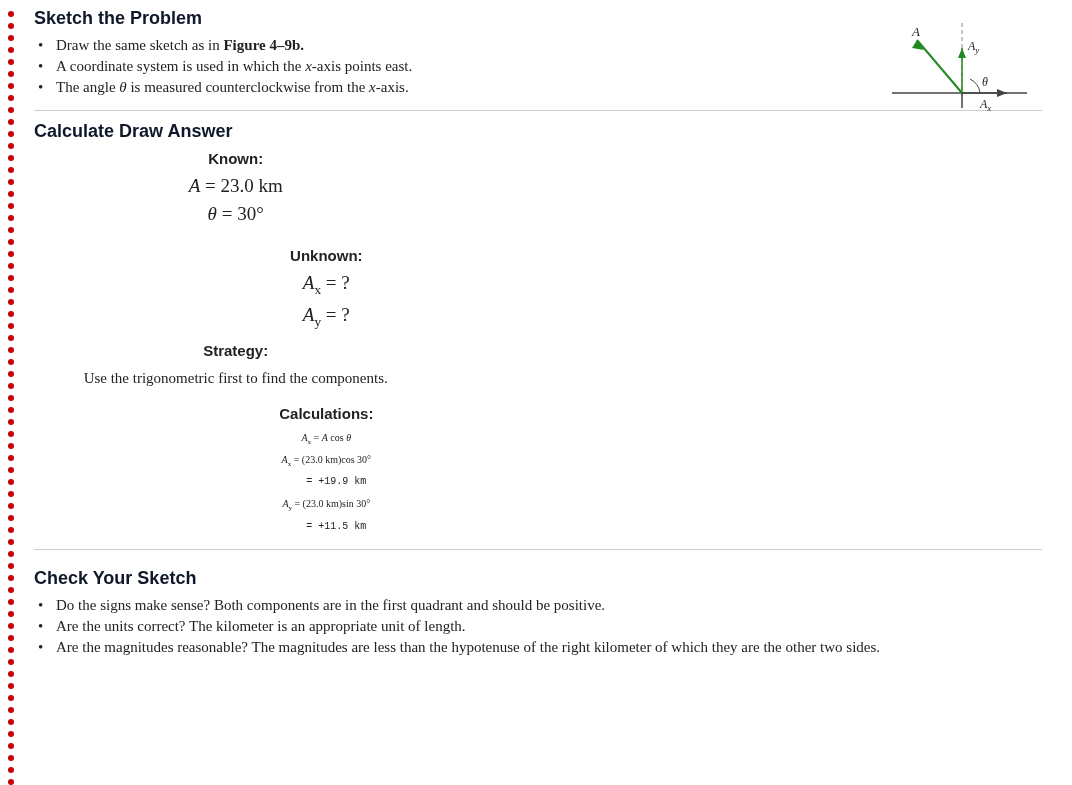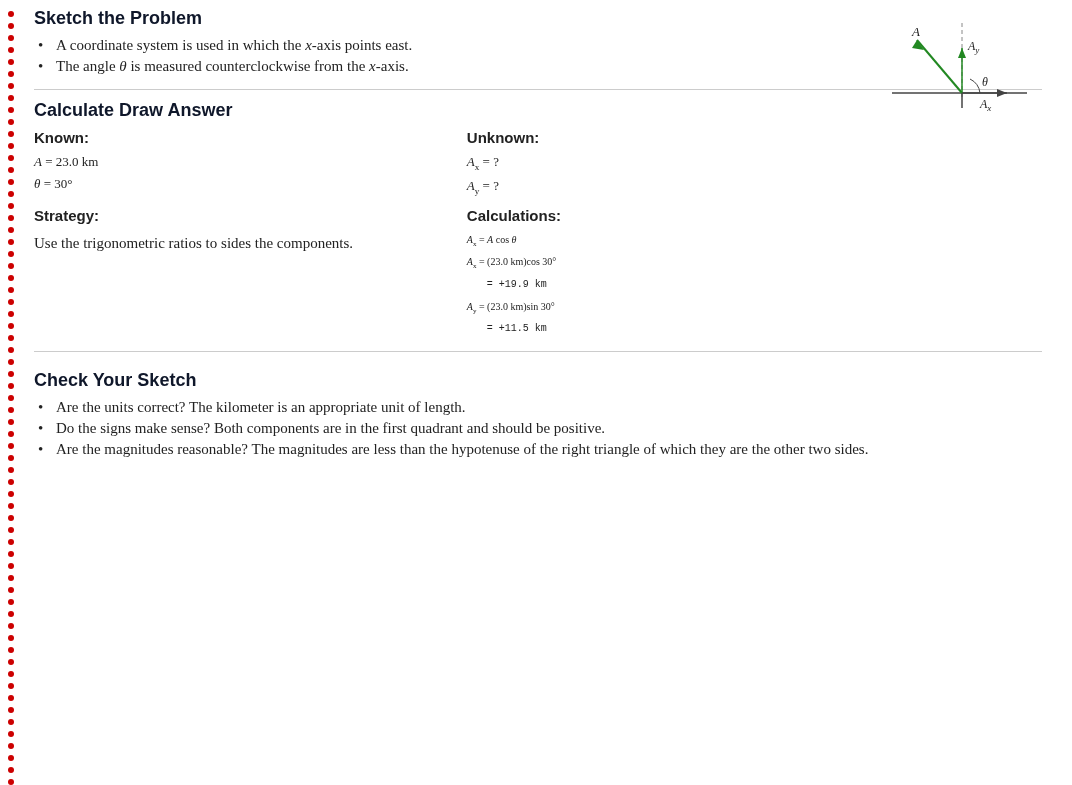--- a/index.html
+++ b/index.html
@@ -65,39 +65,41 @@
     }
     .bold-text { font-weight: bold; }
     .italic-text { font-style: italic; }
     .divider {
       border: none;
       border-top: 1px solid #ccc;
       margin: 10px 0;
     }
     .two-col {
       display: flex;
+      flex-direction: column;
       gap: 16px;
       margin-top: 6px;
+      text-align: center;
     }
     .left-col {
       width: 42%;
       padding-right: 20px;
     }
     .right-col {
       width: 58%;
     }
     .col-label {
       font-weight: bold;
       font-size: 15px;
       margin-bottom: 8px;
       font-family: Arial, sans-serif;
     }
     .entry {
       margin-bottom: 6px;
-      font-size: 13px;
+      font-size: 19px;
     }
     .strategy-section {
     }
     .strategy-text {
       margin-top: 4px;
       font-size: 15px;
       line-height: 1.5;
     }
     .calc-entry {
       margin-bottom: 4px;
@@ -199,20 +201,23 @@
     <div class="dot"></div>
 
   </div>
 
   <div class="content">
 
     <div class="sketch-section">
       <div class="section-title">Sketch the Problem</div>
       <ul class="bullet-list">
         <li>
+          Draw the same sketch as in <span class="bold-text">Figure 4–9b.</span>
+        </li>
+        <li>
           A coordinate system is used in which the <span class="italic-text">x</span>-axis points east.
         </li>
         <li>
           The angle <span style="font-style:italic">θ</span> is measured counterclockwise from the <span class="italic-text">x</span>-axis.
         </li>
       </ul>
 
       <div class="diagram-area">
         <svg width="180" height="130" viewBox="0 0 180 130">
 
@@ -273,21 +278,21 @@
             <span><span style="font-style:italic">A</span><sub>y</sub> = ?</span>
           </div>
         </div>
       </div>
 
       <div class="two-col strategy-section">
 
         <div class="left-col">
           <div class="col-label">Strategy:</div>
           <div class="strategy-text">
-            Use the trigonometric ratios to sides the components.
+            Use the trigonometric first to find the components.
           </div>
         </div>
 
         <div class="right-col">
           <div class="col-label">Calculations:</div>
           <div class="calc-entry">
             <span style="font-style:italic">A</span><sub>x</sub> = <span style="font-style:italic">A</span> cos <span style="font-style:italic">θ</span>
           </div>
           <div class="calc-entry">
             <span style="font-style:italic">A</span><sub>x</sub> = (23.0 km)cos 30°
@@ -304,25 +309,25 @@
         </div>
       </div>
     </div>
 
     <hr class="divider">
 
     <div class="check-section">
       <div class="section-title">Check Your Sketch</div>
       <ul class="bullet-list">
         <li>
+          Do the signs make sense? Both components are in the first quadrant and should be positive.
+        </li>
+        <li>
           Are the units correct? The kilometer is an appropriate unit of length.
         </li>
         <li>
-          Do the signs make sense? Both components are in the first quadrant and should be positive.
-        </li>
-        <li>
-          Are the magnitudes reasonable? The magnitudes are less than the hypotenuse of the right triangle of which they are the other two sides.
+          Are the magnitudes reasonable? The magnitudes are less than the hypotenuse of the right kilometer of which they are the other two sides.
         </li>
       </ul>
     </div>
 
   </div>
 </div>
 
 </body></html>

